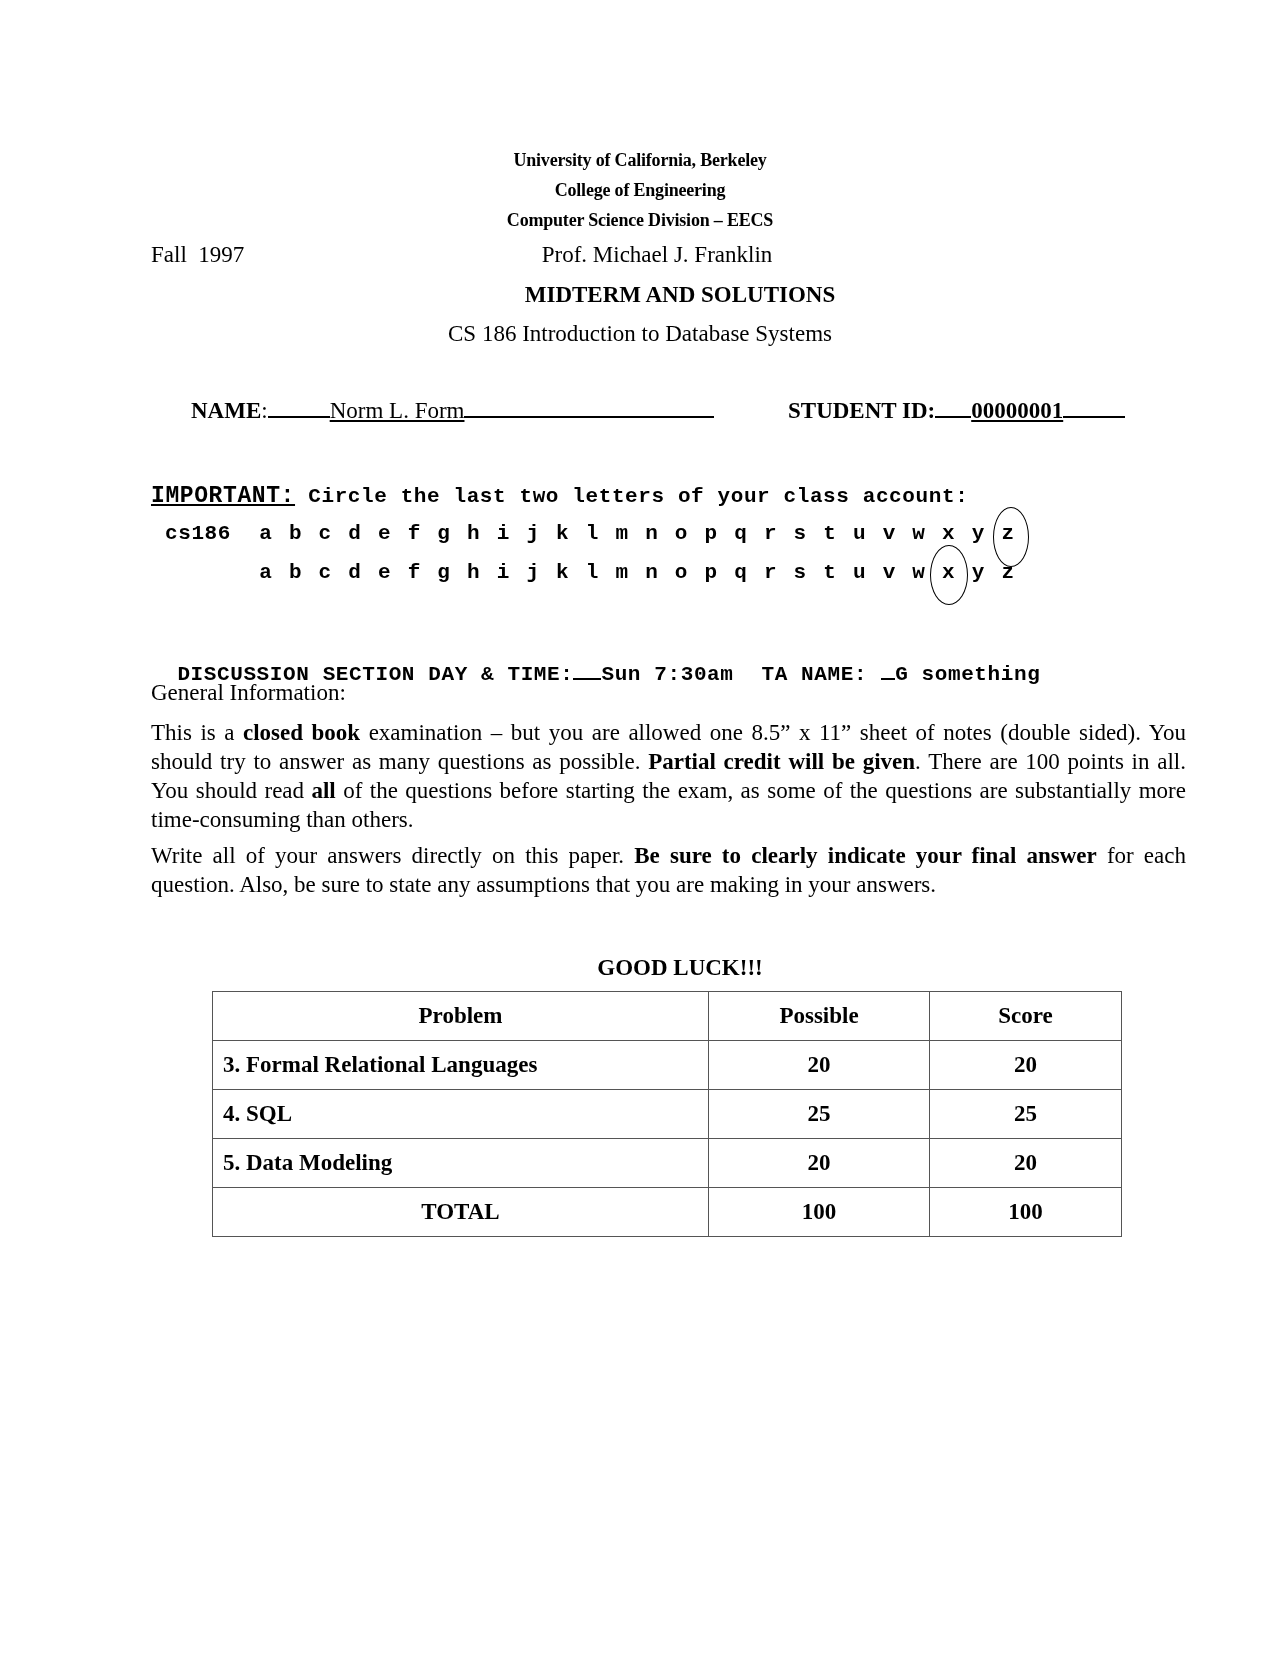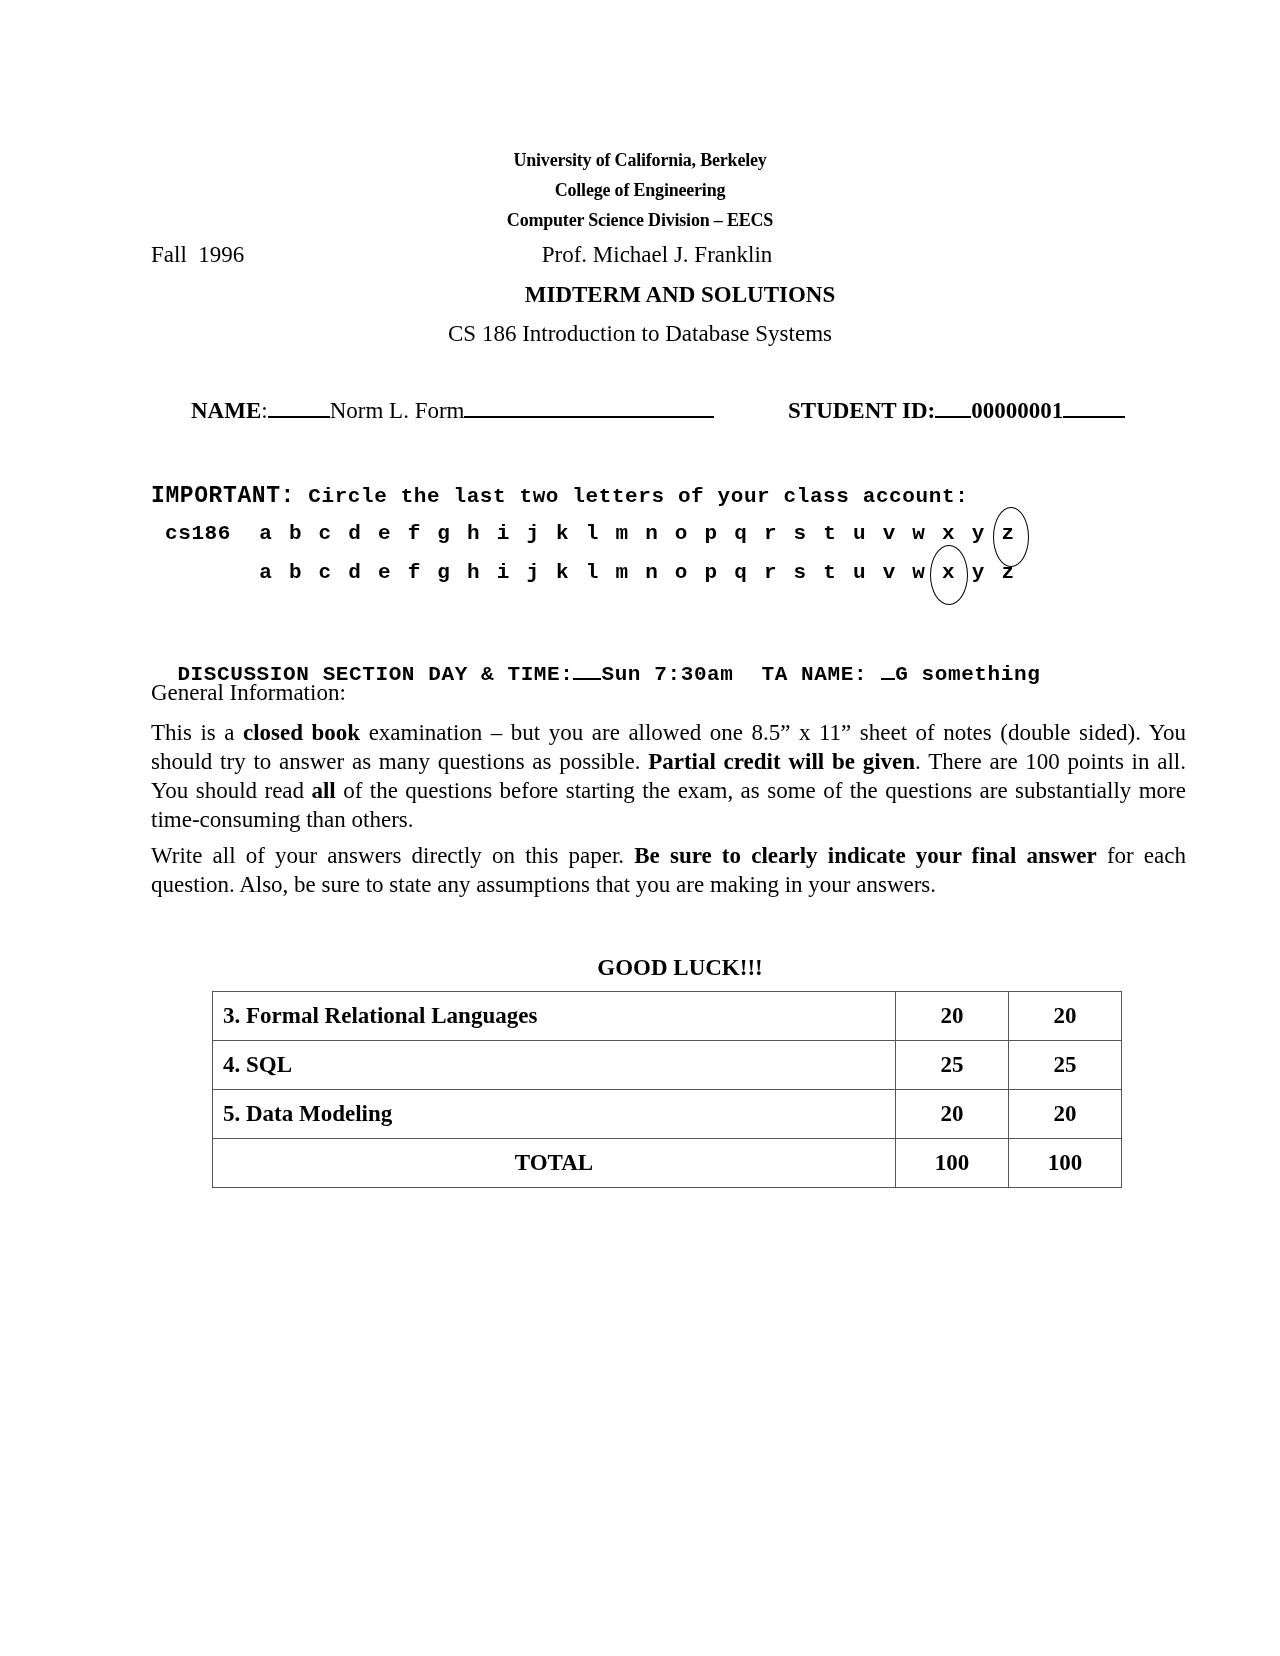--- a/index.html
+++ b/index.html
@@ -3,38 +3,38 @@
 <meta charset="utf-8">
 <style>
   html, body { margin: 0; padding: 0; background: #ffffff; }
   body { width: 1280px; height: 1656px; position: relative; overflow: hidden; color: #000; font-family: "Liberation Serif", serif; }
   .abs { position: absolute; white-space: nowrap; }
   .hdr-small { font-weight: bold; font-size: 18px; text-align: center; width: 1280px; left: 0; letter-spacing: -0.2px; }
   .serif22 { font-size: 23px; }
   .center { text-align: center; width: 1280px; left: 0; }
   .bold { font-weight: bold; padding-left: 40px; }
   .mono { font-family: "Liberation Mono", monospace; font-weight: bold; font-size: 21px; letter-spacing: 0.6px; }
-  .uline { }
+  .uline { text-decoration: underline; }
   .blank { display: inline-block; border-bottom: 2px solid #000; height: 1px; vertical-align: baseline; }
   .letters span { display: inline-block; width: 29.7px; text-align: center; }
   .circle { position: absolute; border: 1.5px solid #000; border-radius: 50%; }
   .para { position: absolute; left: 151px; width: 1035px; font-size: 23px; line-height: 29px; text-align: justify; }
   table.scores { position: absolute; left: 212px; top: 991px; border-collapse: collapse; width: 910px; font-weight: bold; font-size: 23px; }
   table.scores td, table.scores th { border: 1.5px solid #555; height: 48px; padding: 0 10px; }
   table.scores th { text-align: center; font-weight: bold; }
   td.num { text-align: center; }
   td.left { text-align: left; }
 </style>
 </head>
 <body>
 
 <div class="abs hdr-small" style="top:150px;">University of California, Berkeley</div>
 <div class="abs hdr-small" style="top:180px;">College of Engineering</div>
 <div class="abs hdr-small" style="top:210px;">Computer Science Division – EECS</div>
-<div class="abs serif22" style="left:151px; top:242px; white-space:pre;">Fall  1996</div>
+<div class="abs serif22" style="left:151px; top:242px; white-space:pre;">Fall  1997</div>
 <div class="abs serif22 center" style="top:242px;padding-left:17px;">Prof. Michael J. Franklin</div>
 <div class="abs serif22 center bold" style="top:282px;">MIDTERM AND SOLUTIONS</div>
 <div class="abs serif22 center" style="top:321px;">CS 186 Introduction to Database Systems</div>
 
 <div class="abs serif22" style="left:151px; top:398px;">
   <span class="bold">NAME</span><span>:</span><span class="blank" style="width:62px;"></span><span class="uline">Norm L. Form</span><span class="blank" style="width:250px;"></span>
 </div>
 <div class="abs serif22 bold" style="left:748px; top:398px;">
   <span>STUDENT ID:</span><span class="blank" style="width:36px;"></span><span class="uline">00000001</span><span class="blank" style="width:62px;"></span>
 </div>
@@ -61,20 +61,25 @@
   <span>This is a </span><b>closed book</b><span> examination – but you are allowed one 8.5” x 11” sheet of notes (double sided). You should try to answer as many questions as possible.  </span><b>Partial credit will be given</b><span>.  There are 100 points in all.  You should read </span><b>all</b><span> of the questions before starting the exam, as some of the questions are substantially more time-consuming than others.</span>
 </div>
 <div class="para" style="top:841px;">
   <span>Write all of your answers directly on this paper.  </span><b>Be sure to clearly indicate your final answer</b><span> for each question.  Also, be sure to state any assumptions that you are making in your answers.</span>
 </div>
 
 <div class="abs serif22 center bold" style="top:944px;margin-top:11px;">GOOD LUCK!!!</div>
 
 <table class="scores">
   <tbody>
+      <tr>
+    <th style="width:475px;">Problem</th>
+    <th style="width:200px;">Possible</th>
+    <th>Score</th>
+  </tr>
   <tr>
     <td class="left">3. Formal Relational Languages</td>
     <td class="num">20</td>
     <td class="num">20</td>
   </tr>
   <tr>
     <td class="left">4. SQL</td>
     <td class="num">25</td>
     <td class="num">25</td>
   </tr>

